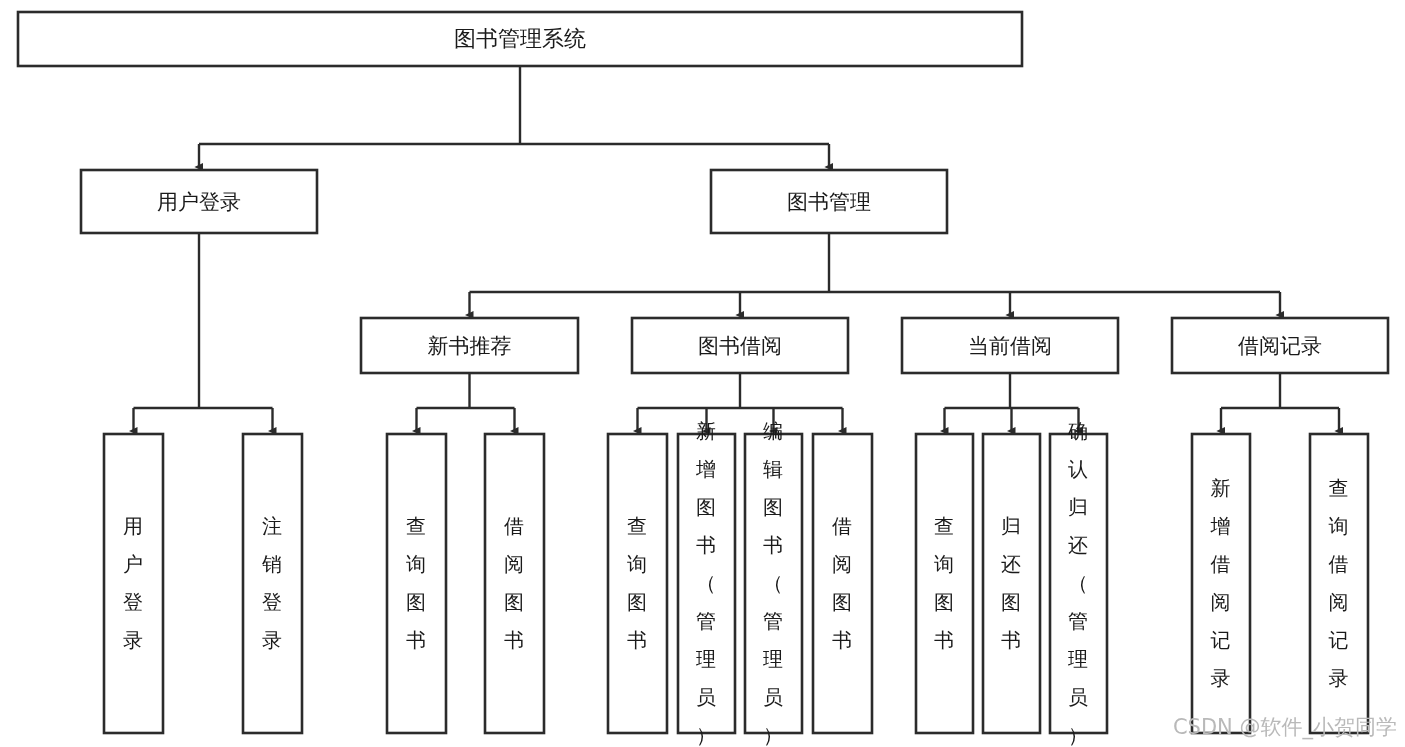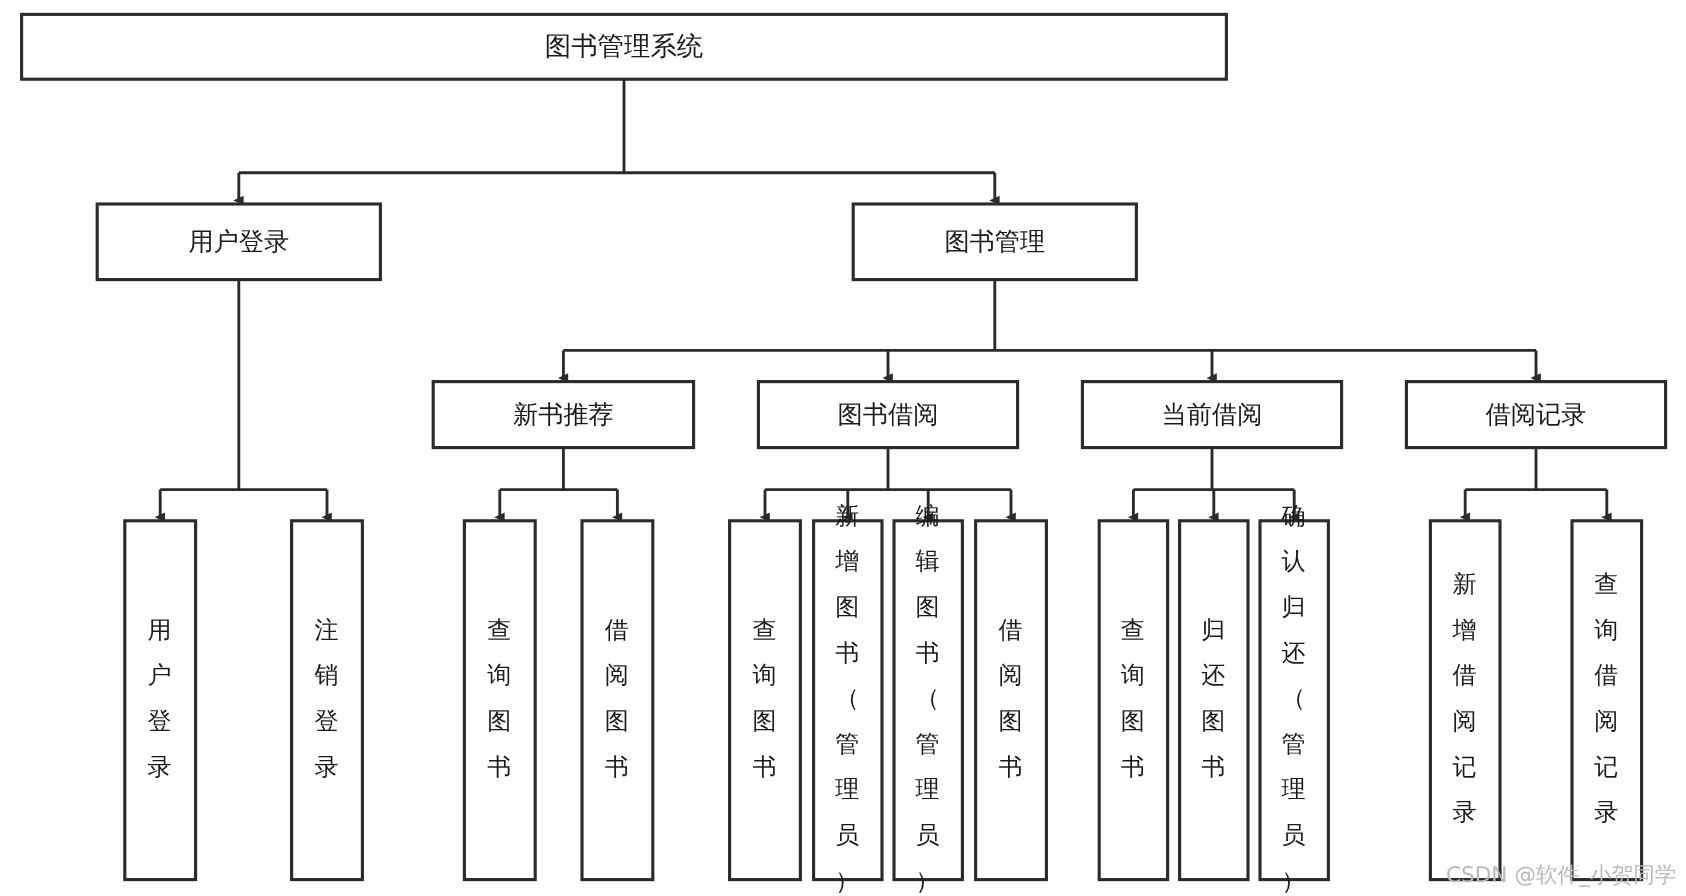--- a/index.html
+++ b/index.html
@@ -14,21 +14,21 @@
     fill:#1a1a1a;text-anchor:middle;dominant-baseline:middle;
   }
   .lvl0-label{font-size:22px;}
   .lvl1-label{font-size:21px;}
   .lvl2-label{font-size:21px;}
   .leaf-label{font-size:20px;letter-spacing:1px;}
   .edge{stroke:#2b2b2b;stroke-width:2.4;fill:none;}
   .watermark{
     position:absolute;right:8px;bottom:6px;
     font-family:"DejaVu Sans","Liberation Sans",sans-serif;
-    font-size:18px;color:#b9b9b9;white-space:nowrap;user-select:none;
+    font-size:21px;color:#b9b9b9;white-space:nowrap;user-select:none;
   }
 </style>
 </head>
 <body>
 
 <svg id="canvas" viewBox="0 0 1405 747">
   <defs>
     <marker id="arrowhead" markerWidth="9" markerHeight="9" refX="4.5" refY="4.4" orient="auto" markerUnits="userSpaceOnUse">
       <path d="M0.6,0.4 L8.4,0.4 L4.5,9 Z" fill="#2b2b2b"></path>
     </marker>

